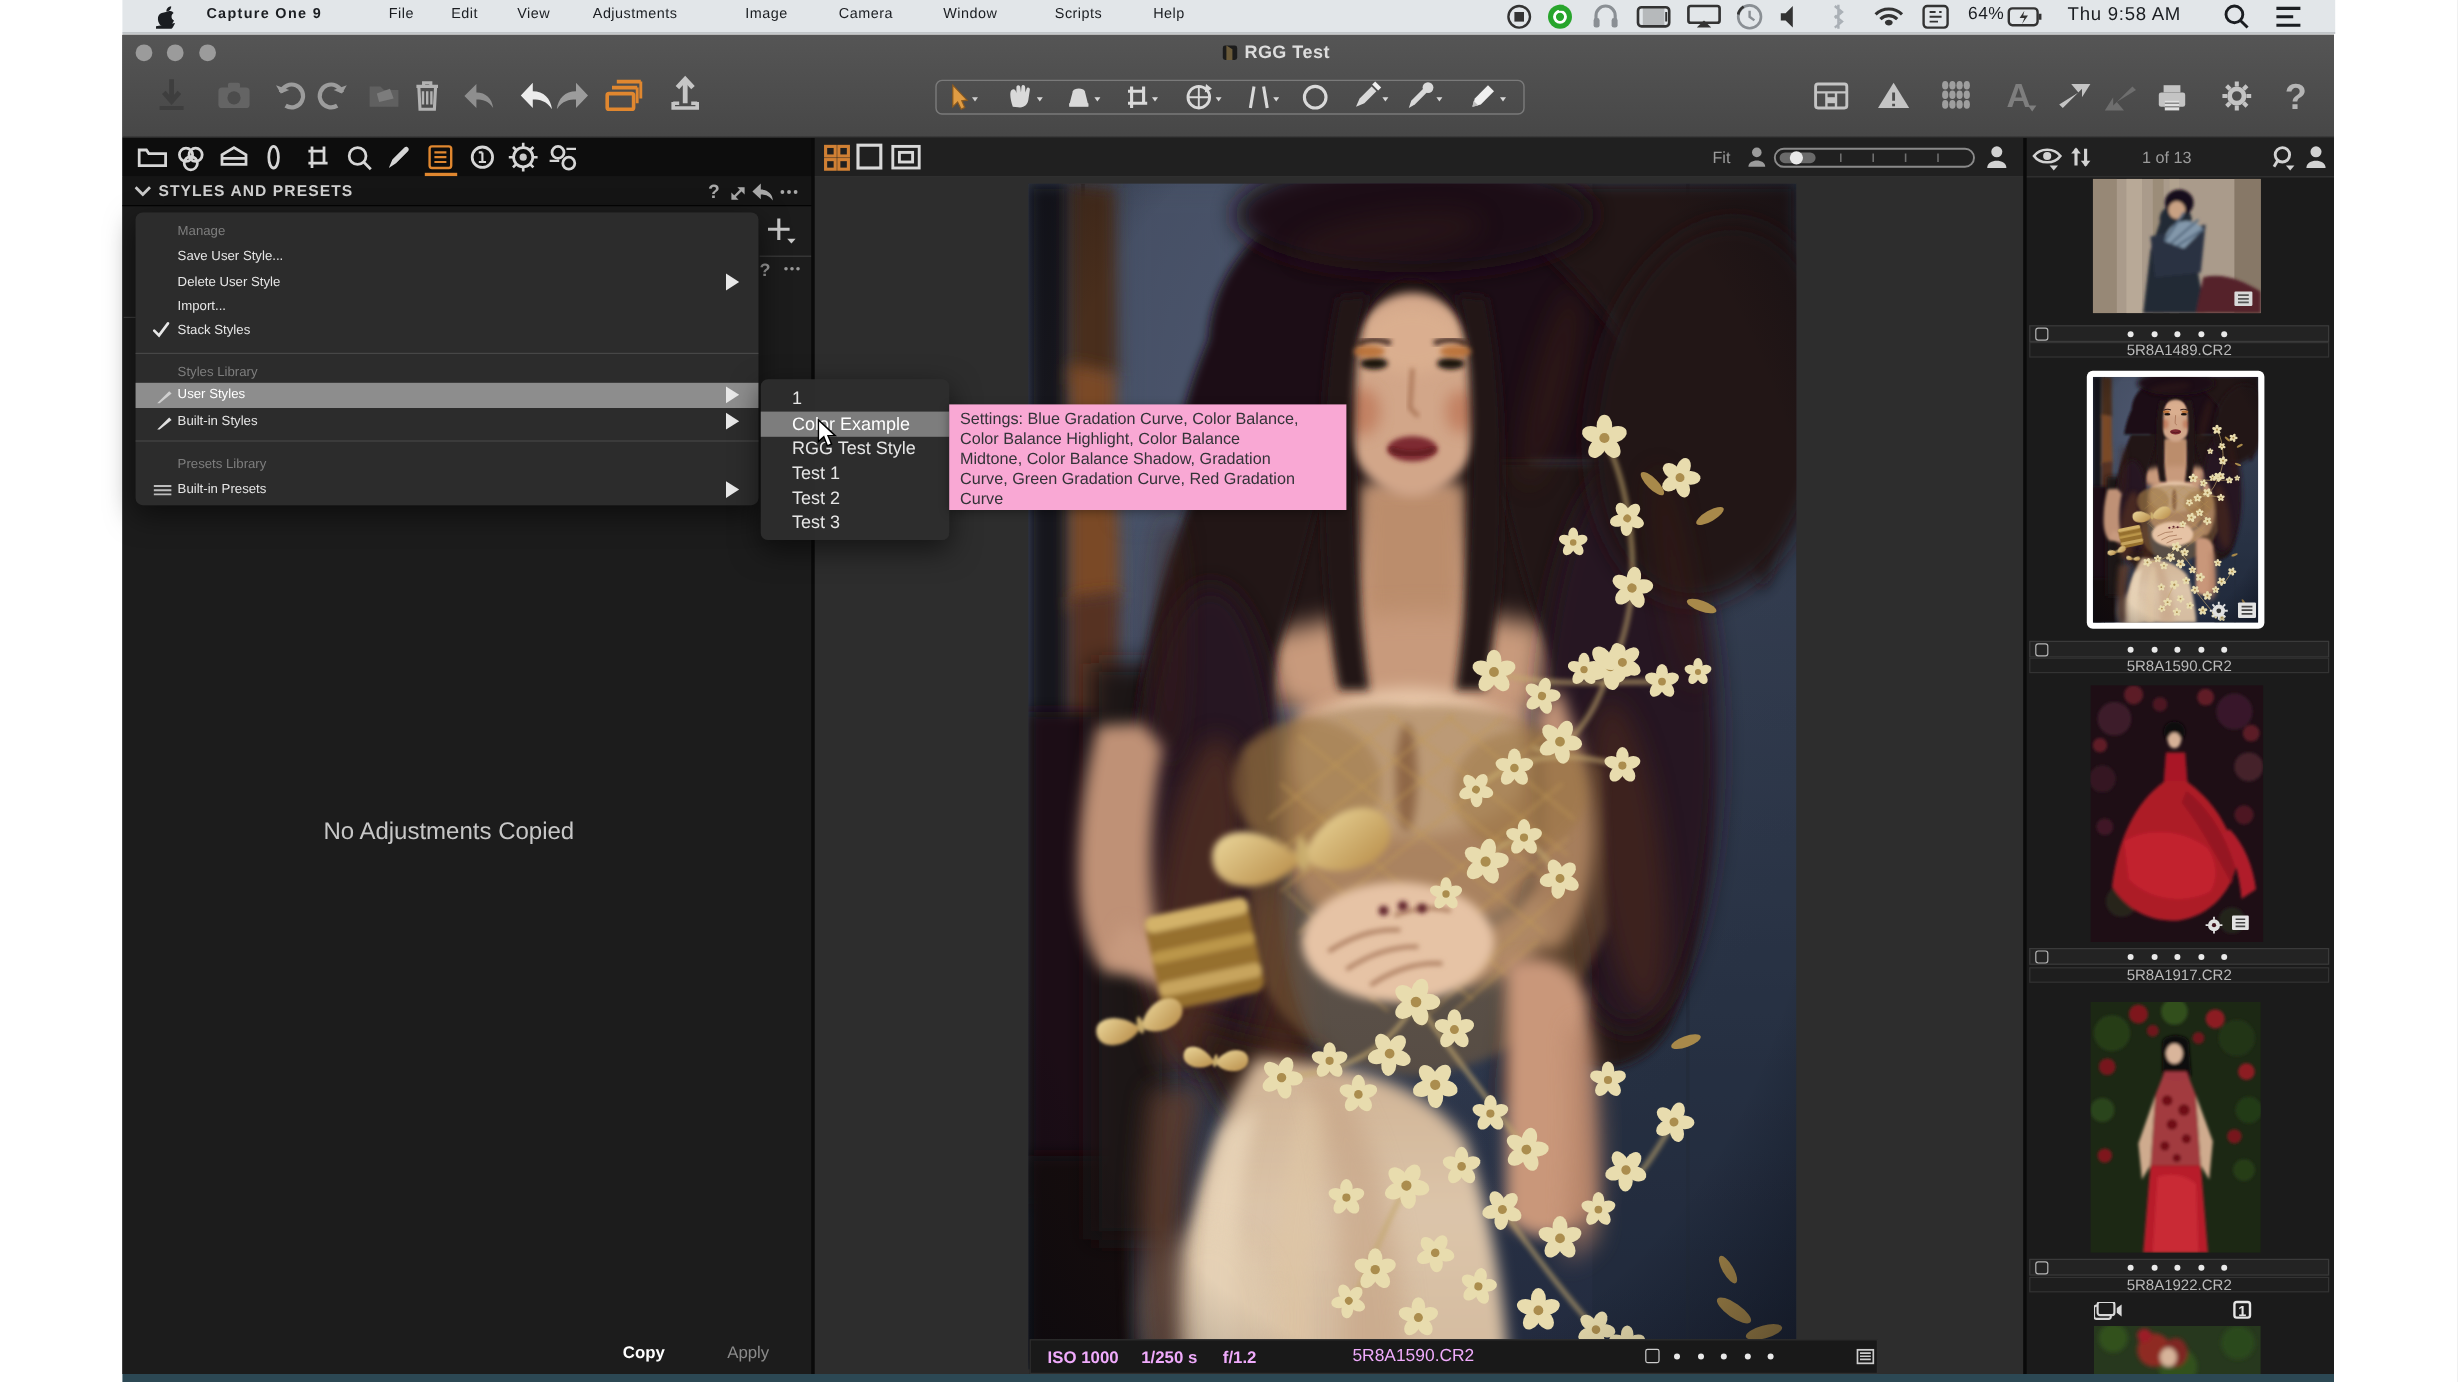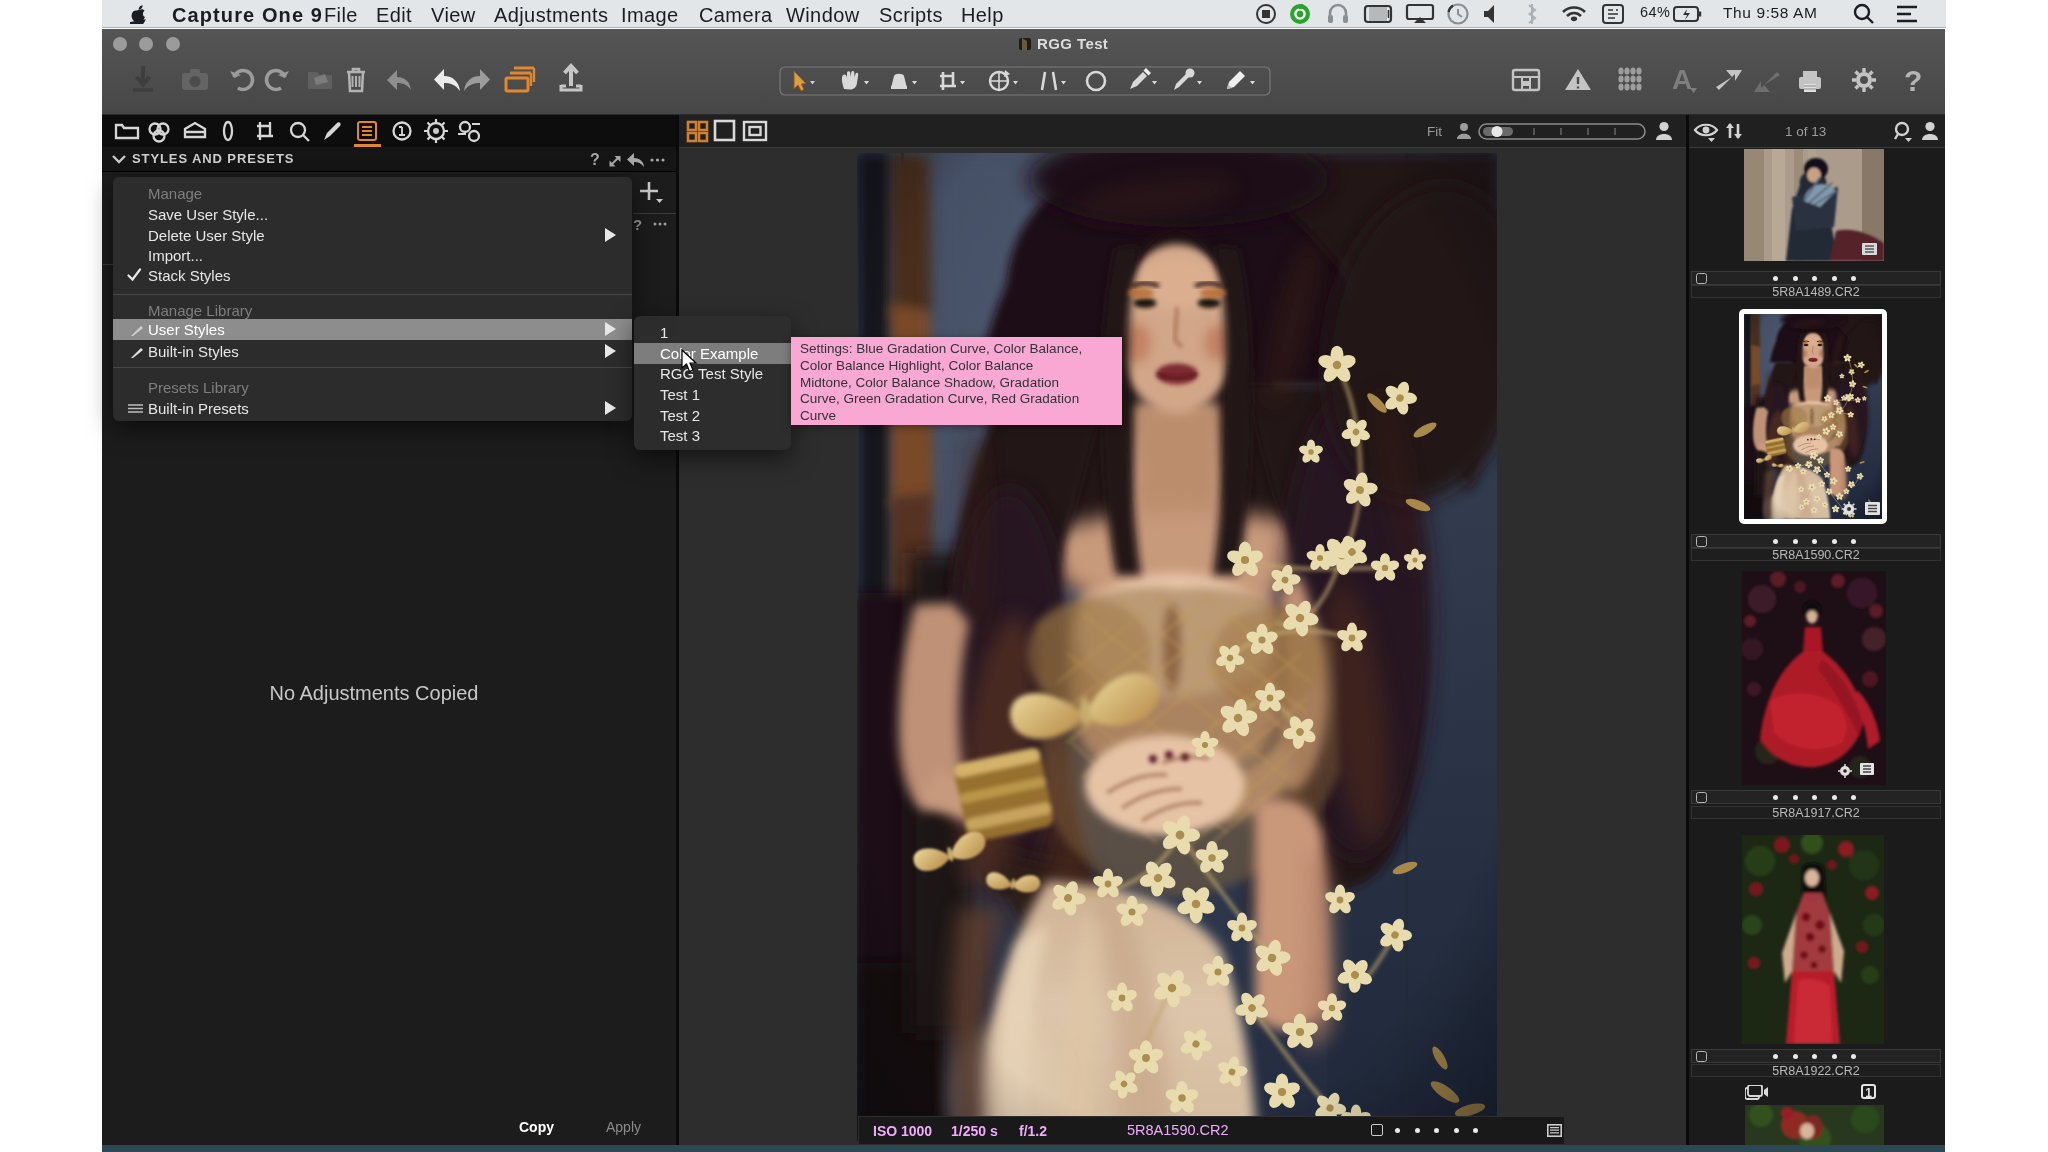--- a/index.html
+++ b/index.html
@@ -4,21 +4,21 @@
 <style>
 * { margin:0; padding:0; box-sizing:border-box; }
 html,body { width:2048px; height:1152px; background:#ffffff; overflow:hidden;
   font-family:"Liberation Sans", sans-serif; }
 #stage { position:absolute; left:0; top:0; width:2048px; height:1152px; background:#fff; }
 .abs { position:absolute; }
 
 
 #menubar { left:102px; top:0; width:1844px; height:28px; background:#e2e6e9;
   border-bottom:1px solid #abb0b4; color:#1a1d21; font-size:15px; }
-#menubar .mi { position:absolute; top:4px; white-space:nowrap; font-size:20px; letter-spacing:0.4px; }
+#menubar .mi { position:absolute; top:4px; white-space:nowrap; font-size:12px; letter-spacing:0.4px; }
 
 
 #winbody { left:102px; top:29px; width:1843px; height:1116px; background:#1d1d1d; }
 #titlebar { left:0; top:0; width:1843px; height:86px;
   background:linear-gradient(#555555,#474747); border-bottom:1px solid #2a2a2a; }
 .tl { position:absolute; top:8px; width:14px; height:14px; border-radius:50%; background:#9b9b9b; }
 
 
 #tabstrip { left:0; top:86px; width:576px; height:32px; background:#0d0d0d; }
 #stylehdr { left:0; top:118px; width:576px; height:25px; background:#151515;
@@ -29,21 +29,21 @@
 #viewerbar { left:577px; top:86px; width:1009px; height:33px; background:#202020; border-bottom:1px solid #3a3a3a;}
 #viewer { left:577px; top:119px; width:1009px; height:997px; background:#2d2d2d; }
 #br-divider { left:1584px; top:86px; width:3px; height:1030px; background:#0a0a0a; }
 #browserbar { left:1587px; top:86px; width:256px; height:33px; background:#202020; border-bottom:1px solid #3a3a3a;}
 #browser { left:1587px; top:119px; width:256px; height:997px; background:#1b1b1b; }
 
 #tealstrip { left:102px; top:1145px; width:1843px; height:7px; background:#2c4854; }
 
 
 #menu1 { left:11px; top:148px; width:519px; height:244px; background:#2d2d2dfa;
-  border-radius:6px; color:#e6e6e6; font-size:15px; box-shadow:0 8px 24px rgba(0,0,0,.55); }
+  border-radius:6px; color:#e6e6e6; font-size:11px; box-shadow:0 8px 24px rgba(0,0,0,.55); }
 #menu1 .row { position:absolute; left:0; width:519px; height:21px; line-height:21px; }
 #menu1 .lbl { position:absolute; left:35px; }
 #menu1 .dim { color:#7e7e7e; }
 #menu1 .sep { position:absolute; left:0; width:519px; height:1px; background:#474747; }
 .tri { position:absolute; width:0; height:0; border-top:7px solid transparent;
   border-bottom:7px solid transparent; border-left:11px solid #e8e8e8; }
 #submenu { left:532px; top:287px; width:157px; height:134px; background:#2d2d2dfa;
   border-radius:6px; color:#e6e6e6; font-size:15px; box-shadow:0 8px 24px rgba(0,0,0,.55); }
 #submenu .row { position:absolute; left:0; width:157px; height:21px; line-height:21px; }
 #submenu .lbl { position:absolute; left:26px; }
@@ -872,21 +872,21 @@
           <span class="lbl">Import...</span>
         </div>
       <div class="row" style="top:88px;">
           <span class="lbl">Stack Styles</span>
         <svg class="abs" style="left:14px;top:3px" width="15" height="14" viewBox="0 0 15 14">
             <path d="M1.5 7.5 L5.5 11.5 L13 1.5" stroke="#e8e8e8" stroke-width="2.2" fill="none" stroke-linecap="round"></path>
           </svg>
         </div>
       <div class="sep" style="top:117px;"></div>
       <div class="row dim" style="top:123px;">
-          <span class="lbl">Manage Library</span>
+          <span class="lbl">Styles Library</span>
         </div>
       <div class="row" style="top:142px; background:#8d8d8d;">
           <span class="lbl" style="color:#ffffff;">User Styles</span>
         <span class="tri" style="right:16px; top:3px;"></span>
         <svg class="abs" style="left:17px;top:4px" width="14" height="14" viewBox="0 0 14 14">
             <path d="M1 13 L11 3 L13 5 L3 13 Z" fill="#cfcfcf"></path>
           </svg>
         </div>
       <div class="row" style="top:164px;">
           <span class="lbl">Built-in Styles</span>

